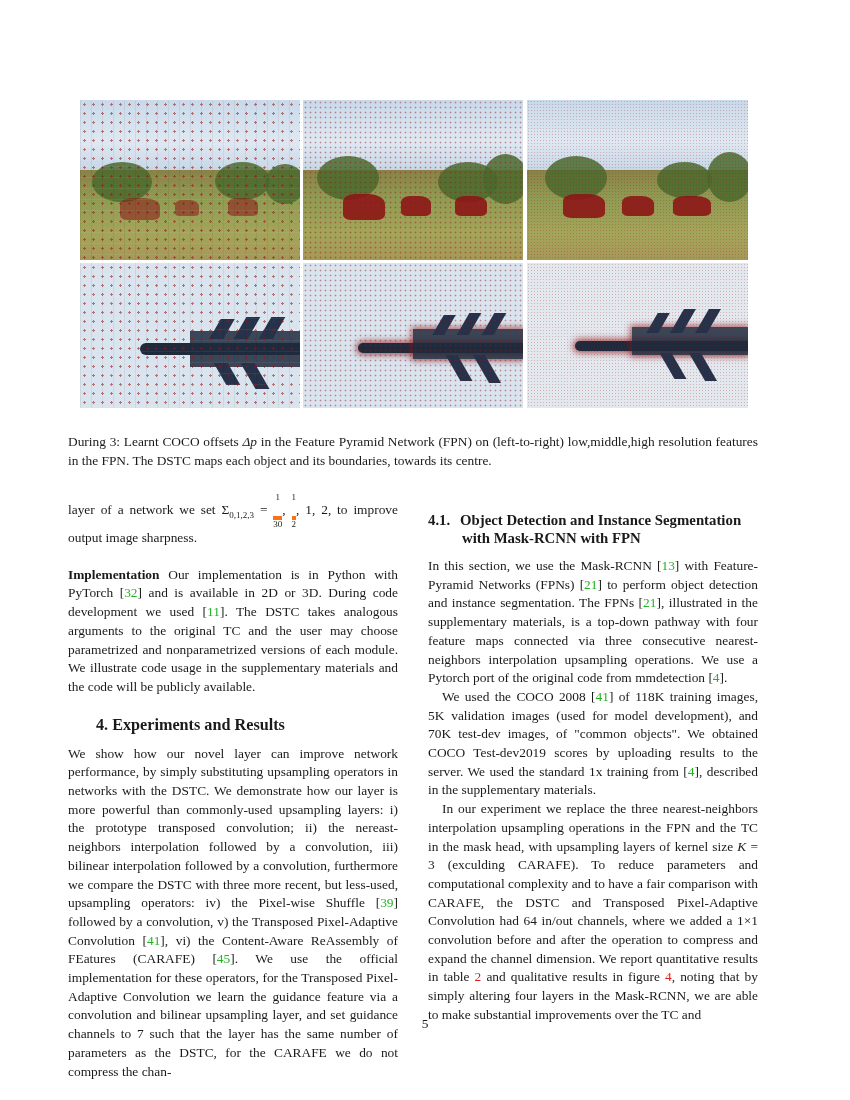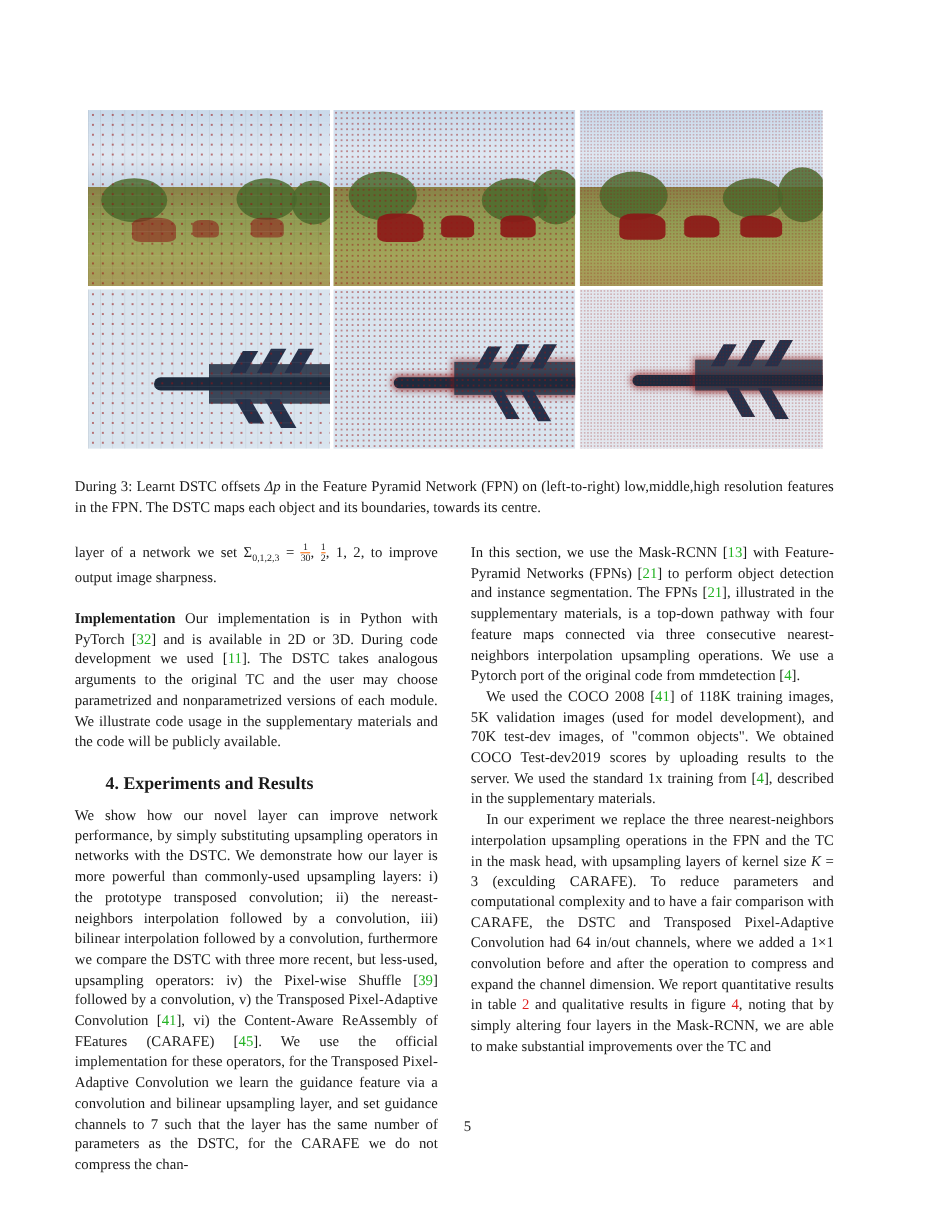--- a/index.html
+++ b/index.html
@@ -40,21 +40,21 @@
   h3 { font-size:14.8px; font-weight:bold; margin:0; line-height:18px; }
   h3 .num { display:inline-block; width:32px; }
   h3 .cont { display:block; padding-left:34px; }
   .ref { color:#22b222; }
   .xref { color:#e02020; }
   .runin { font-weight:bold; }
   .pagenum { position:absolute; left:0; width:850px; top:1016px; text-align:center; font-size:13.4px; }
   sub { font-size:9px; }
   .frac { display:inline-block; vertical-align:middle; text-align:center; font-size:9px; line-height:9px; }
   .frac span { display:block; }
-  .frac .den { border-top:1px solid #f97316; }
+  .frac .den { border-top:4px solid #f97316;margin-top:14px; }
   i.m { font-style:italic; }
 </style>
 </head>
 <body>
 
 <div class="figure">
 
   <div class="panel" style="left:0;top:0;width:220px;height:160px;">
     <div class="scene">
       <div class="sky"></div>
@@ -133,37 +133,41 @@
       <div class="fin" style="left:175px;top:46px;width:12px;height:24px;"></div>
       <div class="fin" style="left:140px;top:90px;width:12px;height:26px;transform:skewX(30deg);"></div>
       <div class="fin" style="left:170px;top:90px;width:12px;height:28px;transform:skewX(30deg);"></div>
       <div class="grid-ov vfine"></div>
     </div>
   </div>
 </div>
 
 <div class="caption">
   <span>During 3:</span>
-  <span>Learnt DSTC offsets </span><i class="m">Δp</i><span> in the Feature Pyramid Network (FPN) on (left-to-right) low,middle,high resolution features in the FPN. The DSTC maps each object and its boundaries, towards its centre.</span>
+  <span>Learnt COCO offsets </span><i class="m">Δp</i><span> in the Feature Pyramid Network (FPN) on (left-to-right) low,middle,high resolution features in the FPN. The DSTC maps each object and its boundaries, towards its centre.</span>
 </div>
 
 <div class="col left">
   <p>
     <span>layer of a network we set Σ</span><sub>0,1,2,3</sub><span> = </span><span class="frac"><span>1</span><span class="den">30</span></span>, <span class="frac"><span>1</span><span class="den">2</span></span><span>, 1, 2, to improve output image sharpness.</span>
   </p>
   <p class="para-gap">
     <span class="runin">Implementation</span><span> Our implementation is in Python with PyTorch [</span><a class="ref">32</a><span>] and is available in 2D or 3D. During code development we used [</span><a class="ref">11</a><span>]. The DSTC takes analogous arguments to the original TC and the user may choose parametrized and nonparametrized versions of each module. We illustrate code usage in the supplementary materials and the code will be publicly available.</span>
   </p>
   <h2 class="para-gap" style="margin-top:20px;margin-bottom:10px;">4. Experiments and Results</h2>
   <p>
     <span>We show how our novel layer can improve network performance, by simply substituting upsampling operators in networks with the DSTC. We demonstrate how our layer is more powerful than commonly-used upsampling layers: i) the prototype transposed convolution; ii) the nereast-neighbors interpolation followed by a convolution, iii) bilinear interpolation followed by a convolution, furthermore we compare the DSTC with three more recent, but less-used, upsampling operators: iv) the Pixel-wise Shuffle [</span><a class="ref">39</a><span>] followed by a convolution, v) the Transposed Pixel-Adaptive Convolution [</span><a class="ref">41</a><span>], vi) the Content-Aware ReAssembly of FEatures (CARAFE) [</span><a class="ref">45</a><span>]. We use the official implementation for these operators, for the Transposed Pixel-Adaptive Convolution we learn the guidance feature via a convolution and bilinear upsampling layer, and set guidance channels to 7 such that the layer has the same number of parameters as the DSTC, for the CARAFE we do not compress the chan-</span>
   </p>
 </div>
 
 <div class="col right">
+  <h3 style="margin-top:18px;margin-bottom:10px;">
+    <span class="num">4.1.</span><span>Object Detection and Instance Segmentation</span>
+    <span class="cont">with Mask-RCNN with FPN</span>
+  </h3>
   <p>
     <span>In this section, we use the Mask-RCNN [</span><a class="ref">13</a><span>] with Feature-Pyramid Networks (FPNs) [</span><a class="ref">21</a><span>] to perform object detection and instance segmentation. The FPNs [</span><a class="ref">21</a><span>], illustrated in the supplementary materials, is a top-down pathway with four feature maps connected via three consecutive nearest-neighbors interpolation upsampling operations. We use a Pytorch port of the original code from mmdetection [</span><a class="ref">4</a><span>].</span>
   </p>
   <p class="indent">
     <span>We used the COCO 2008 [</span><a class="ref">41</a><span>] of 118K training images, 5K validation images (used for model development), and 70K test-dev images, of "common objects". We obtained COCO Test-dev2019 scores by uploading results to the server. We used the standard 1x training from [</span><a class="ref">4</a><span>], described in the supplementary materials.</span>
   </p>
   <p class="indent">
     <span>In our experiment we replace the three nearest-neighbors interpolation upsampling operations in the FPN and the TC in the mask head, with upsampling layers of kernel size </span><i class="m">K</i><span> = 3 (exculding CARAFE). To reduce parameters and computational complexity and to have a fair comparison with CARAFE, the DSTC and Transposed Pixel-Adaptive Convolution had 64 in/out channels, where we added a 1×1 convolution before and after the operation to compress and expand the channel dimension. We report quantitative results in table </span><a class="xref">2</a><span> and qualitative results in figure </span><a class="xref">4</a><span>, noting that by simply altering four layers in the Mask-RCNN, we are able to make substantial improvements over the TC and</span>
   </p>
 </div>

